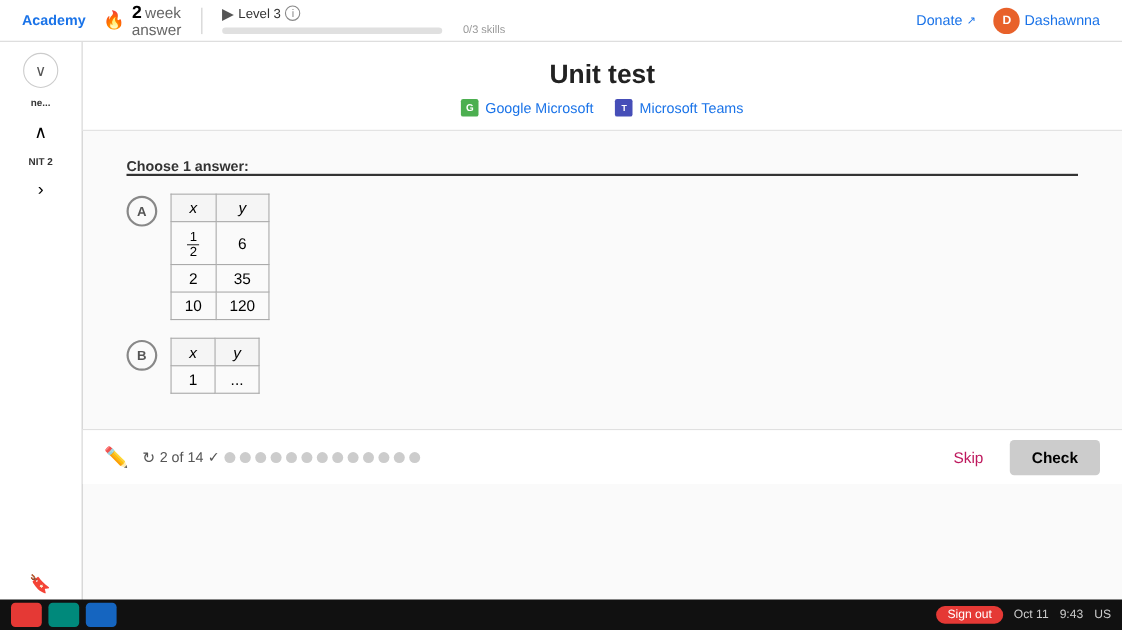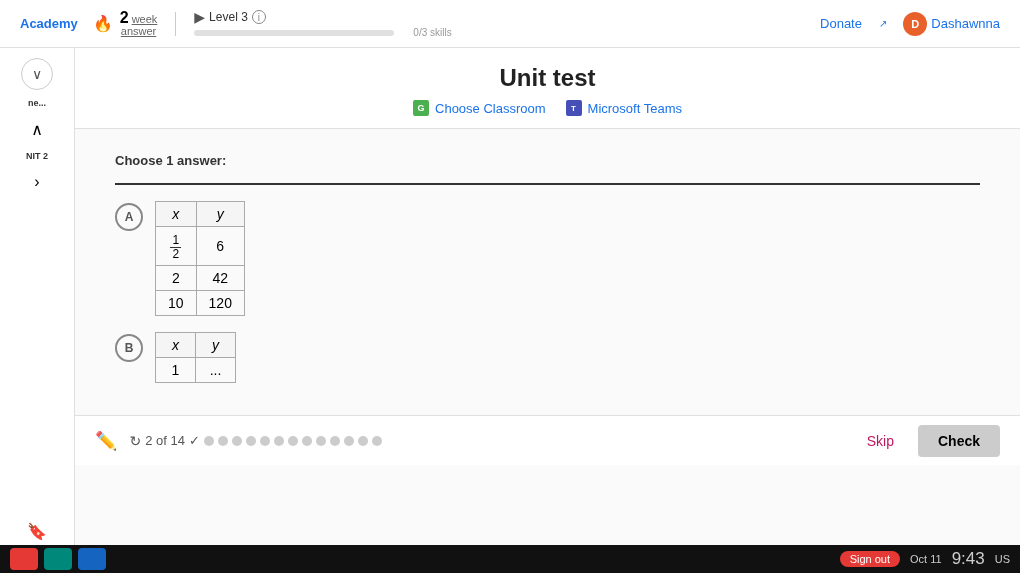--- a/index.html
+++ b/index.html
@@ -8,21 +8,21 @@
       background: #1a1a1a;
       width: 1020px;
       height: 573px;
       overflow: hidden;
       display: flex;
     }
 
     
     .top-header {
       background: #fff;
-      height: 48px;
+      height: 38px;
       display: flex;
       align-items: center;
       justify-content: space-between;
       padding: 0 20px;
       border-bottom: 1px solid #e0e0e0;
       flex-shrink: 0;
     }
 
     .top-header-left {
       display: flex;
@@ -88,21 +88,21 @@
       align-items: center;
       gap: 16px;
     }
 
     .donate-link {
       font-size: 13px;
       color: #1a73e8;
       cursor: pointer;
       display: flex;
       align-items: center;
-      gap: 17px;
+      gap: 4px;
     }
 
     .username {
       font-size: 13px;
       color: #1a73e8;
       cursor: pointer;
       display: flex;
       align-items: center;
     }
 
@@ -247,21 +247,21 @@
     }
 
     .question-text em {
       font-style: italic;
     }
 
     .choose-label {
       font-size: 13px;
       font-weight: 600;
       color: #333;
-      margin-bottom: 15px;
+      margin-bottom: 0;
     }
 
     .answer-divider {
       height: 2px;
       background: #333;
       margin-bottom: 16px;
       width: 100%;
     }
 
     
@@ -412,21 +412,21 @@
       flex-direction: column;
       align-items: center;
       line-height: 1;
     }
 
     .streak-num {
       font-size: 16px;
       font-weight: 700;
     }
 
-    .streak-week { font-size: 11px; color: #666; text-decoration: underline; }
+    .streak-week { font-size: 14px; color: #666; }
   </style>
 </head>
 <body>
 
 <div style="position:relative; width:1020px; height:573px; overflow:hidden; display:flex; flex-direction:column;">
 
   <div class="top-header">
     <div class="top-header-left">
 
       <div style="font-size:13px; font-weight:700; color:#1a73e8; margin-right:8px;">Academy</div>
@@ -492,21 +492,21 @@
       <div class="nav-section-label">ips</div>
     </div>
 
     <div class="quiz-area">
 
       <div class="quiz-header">
         <h1 class="quiz-title">Unit test</h1>
         <div class="quiz-integrations">
           <div class="integration-btn">
             <div class="gc-icon">G</div>
-            <span>Choose Classroom</span>
+            <span>Google Microsoft</span>
           </div>
           <div class="integration-btn">
             <div class="teams-icon">T</div>
             <span>Microsoft Teams</span>
           </div>
         </div>
       </div>
 
       <div class="question-content">
         <p class="choose-label">Choose 1 answer:</p>
@@ -528,21 +528,21 @@
                 <td>
                   <span class="frac">
                     <span class="num">1</span>
                     <span class="den">2</span>
                   </span>
                 </td>
                 <td>6</td>
               </tr>
               <tr>
                 <td>2</td>
-                <td>42</td>
+                <td>35</td>
               </tr>
               <tr>
                 <td>10</td>
                 <td>120</td>
               </tr>
             </tbody>
           </table>
         </div>
 
         <div class="answer-option">
@@ -598,18 +598,18 @@
 
   <div style="position:absolute; bottom:0; left:0; right:0; height:28px; background:#111; display:flex; align-items:center; justify-content:space-between; padding: 0 10px;">
     <div style="display:flex; gap:6px;">
       <div class="taskbar-btn red"></div>
       <div class="taskbar-btn teal"></div>
       <div class="taskbar-btn blue"></div>
     </div>
     <div style="display:flex; align-items:center; gap:10px;">
       <button class="sign-out-btn">Sign out</button>
       <span style="font-size:11px; color:#ccc;">Oct 11</span>
-      <span style="font-size:17px; color:#ccc;">9:43</span>
+      <span style="font-size:11px; color:#ccc;">9:43</span>
       <span style="font-size:11px; color:#ccc;">US</span>
     </div>
   </div>
 
 </div>
 
 </body></html>

